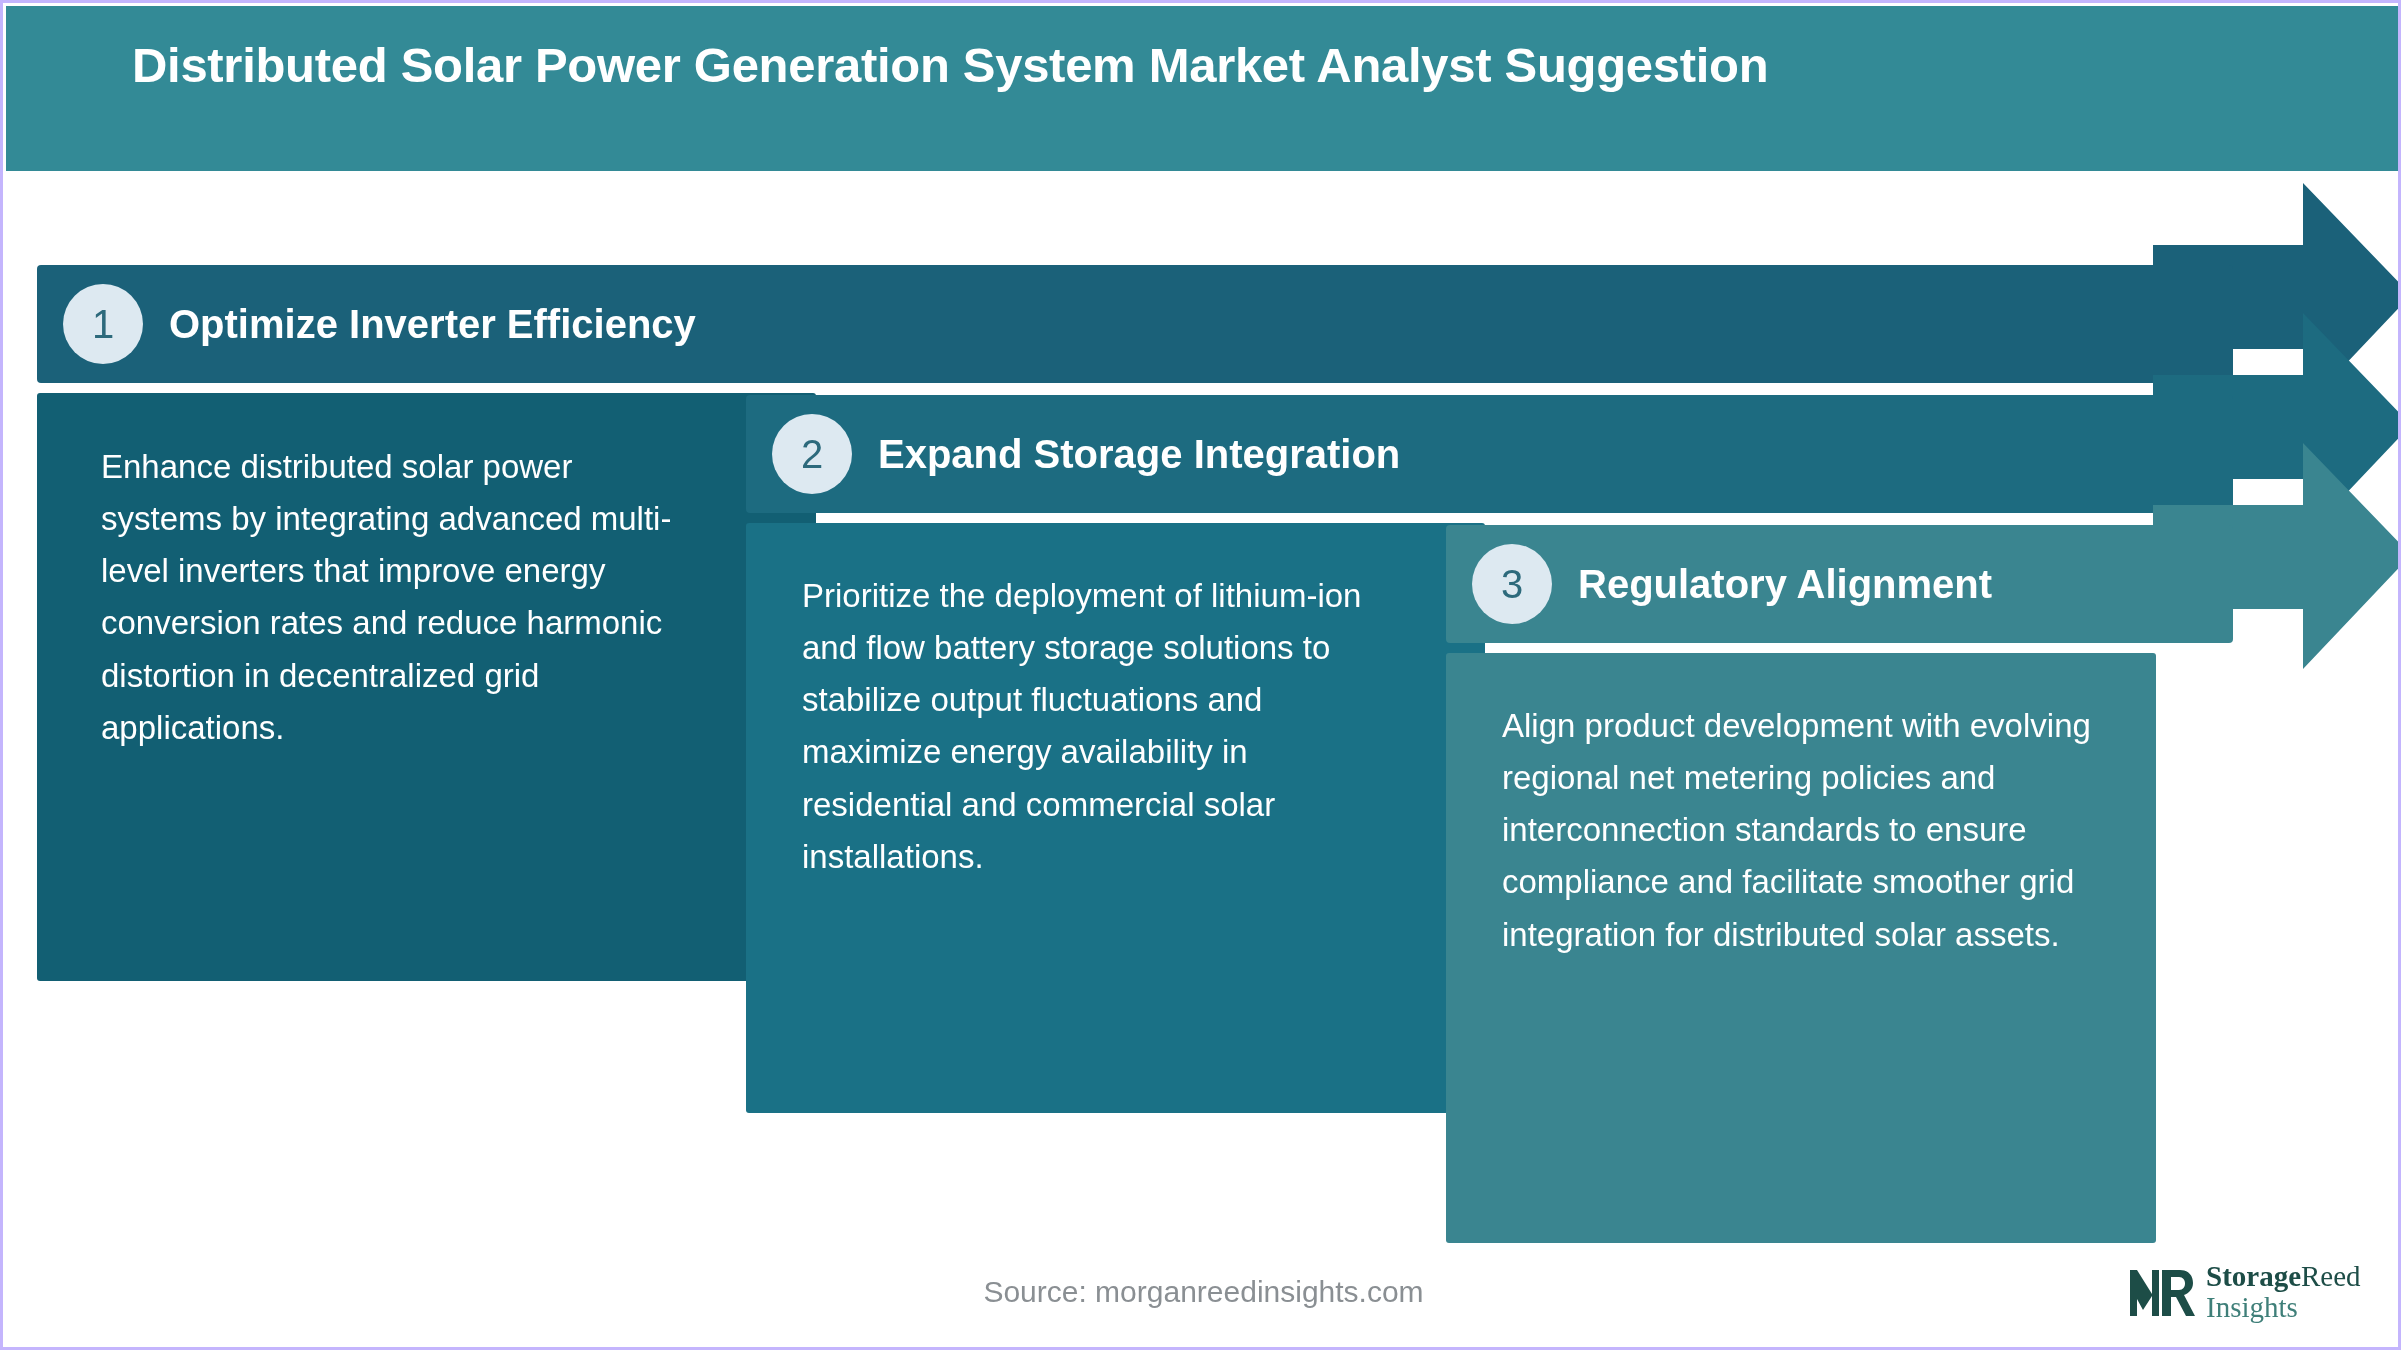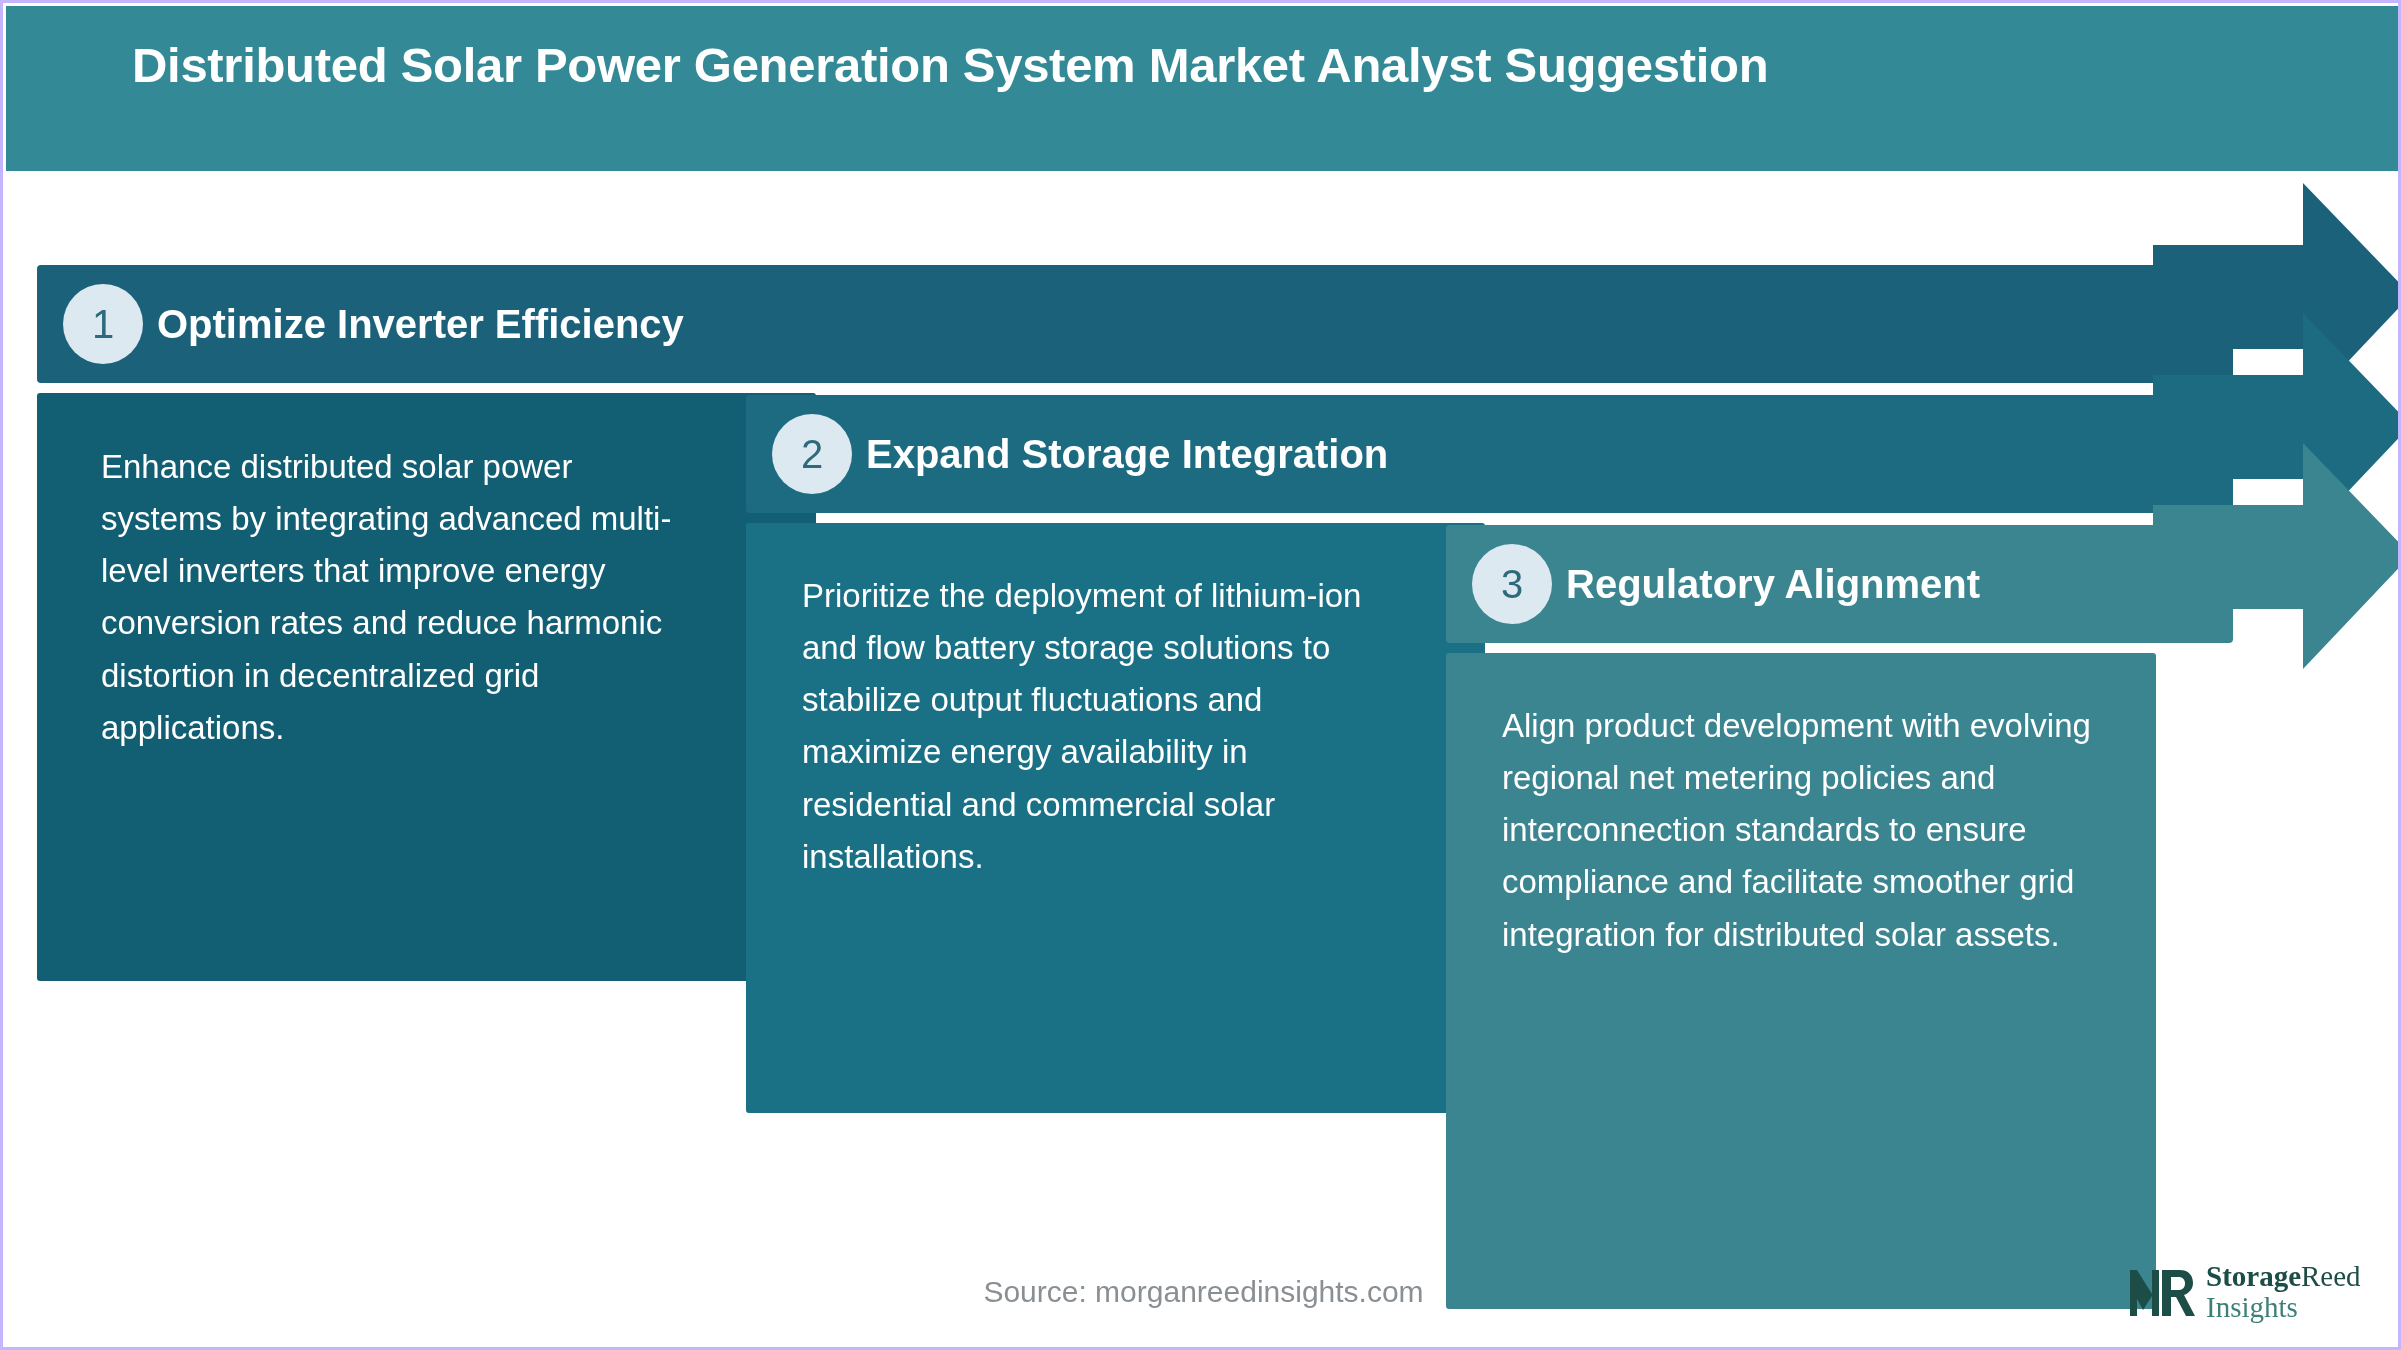--- a/index.html
+++ b/index.html
@@ -69,21 +69,21 @@
     display: flex;
     align-items: center;
     justify-content: center;
     flex: 0 0 auto;
     font-size: 40px;
     font-weight: 500;
     color: #2d6a7c;
     font-family: "Liberation Sans", sans-serif;
   }
   .banner-title {
-    margin-left: 14px;
+    margin-left: 26px;
     color: #ffffff;
     font-size: 40px;
     font-weight: bold;
     white-space: nowrap;
     font-family: "Liberation Sans", sans-serif;
   }
 
   
   .card {
     position: absolute;
@@ -128,21 +128,21 @@
 
   
   #banner-3 {
     left: 1443px; top: 522px;
     width: 787px; height: 118px;
     background: #3a8590;
     padding-left: 26px;
   }
   #card-3 {
     left: 1443px; top: 650px;
-    width: 710px; height: 656px;
+    width: 710px; height: 590px;
     background: #3a8590;
   }
   #card-3 .card-text { left: 56px; top: 47px; width: 600px; }
 
   
   #source-text {
     position: absolute;
     left: 0;
     top: 1272px;
     width: 2401px;

